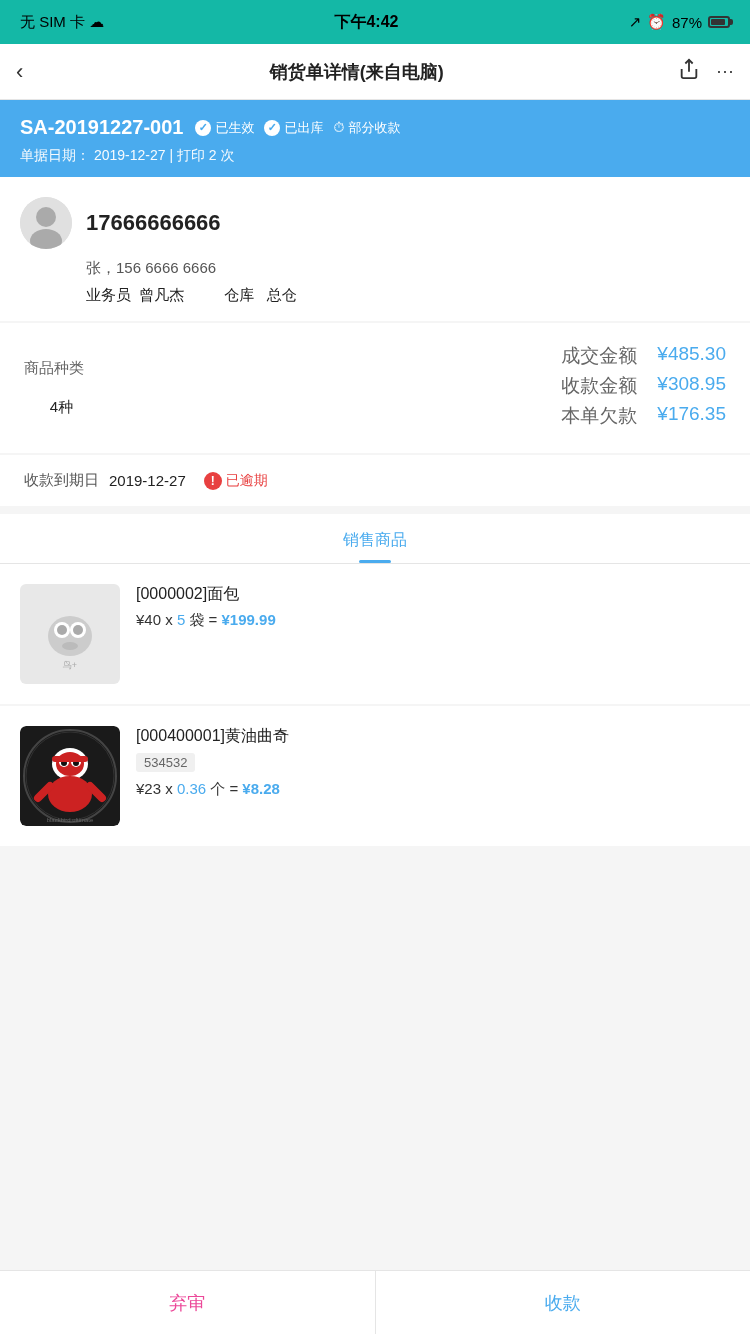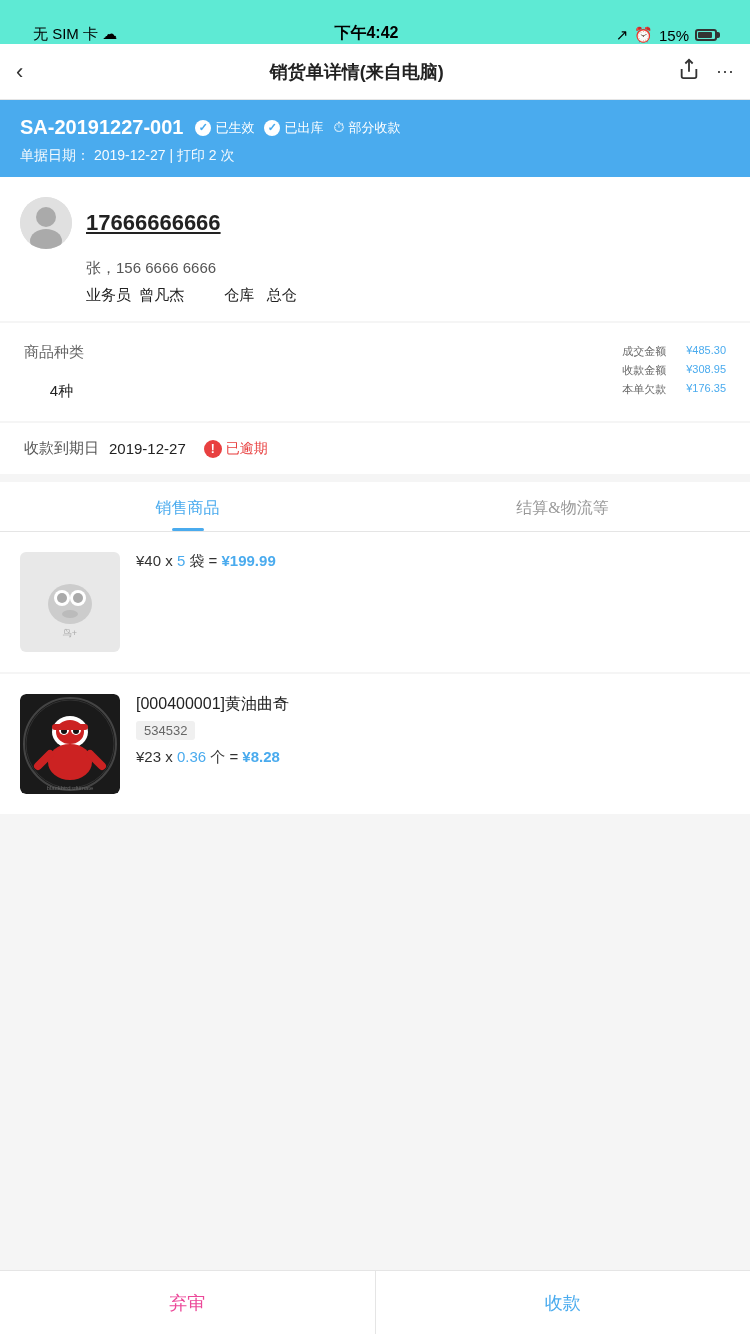--- a/index.html
+++ b/index.html
@@ -8,26 +8,26 @@
       font-family: -apple-system, "PingFang SC", "Helvetica Neue", sans-serif;
       background: #f5f5f5;
       width: 750px;
       min-height: 1334px;
       position: relative;
       overflow-x: hidden;
     }
 
     
     .status-bar {
-      background: #5eead4;
+      background: #14b8a6;
       height: 44px;
       display: flex;
-      align-items: flex-end;
+      align-items: center;
       justify-content: space-between;
-      padding: 0 33px;
+      padding: 0 20px;
       font-size: 15px;
       font-weight: 500;
     }
     .status-left { display: flex; align-items: center; gap: 8px; }
     .status-center { font-weight: 600; font-size: 16px; }
     .status-right { display: flex; align-items: center; gap: 6px; }
 
     
     .nav-bar {
       background: #fff;
@@ -130,21 +130,20 @@
       background: #ddd;
       display: flex;
       align-items: center;
       justify-content: center;
       overflow: hidden;
     }
     .customer-name {
       font-size: 22px;
       font-weight: 600;
       color: #222;
-      text-decoration: underline;
     }
     .customer-info {
       font-size: 15px;
       color: #555;
       margin-bottom: 8px;
       padding-left: 66px;
     }
     .customer-meta {
       display: flex;
       padding-left: 66px;
@@ -181,21 +180,21 @@
       font-size: 15px;
       color: #222;
       margin-left: 15px;
     }
     .summary-right {
       text-align: right;
     }
     .amount-row {
       display: flex;
       margin-bottom: 4px;
-      font-size: 11px;
+      font-size: 19px;
     }
     .amount-label { color: #666; }
     .amount-value { color: #4aabee; font-weight: 500; margin-left: 20px; }
 
     
     .due-card {
       background: #fff;
       padding: 16px 24px;
       margin-bottom: 8px;
       display: flex;
@@ -226,21 +225,20 @@
     }
 
     
     .tabs-container {
       background: #fff;
       border-bottom: 1px solid #e5e5e5;
       margin-bottom: 0;
     }
     .tabs {
       display: flex;
-      font-family: Liberation Serif, serif;
     }
     .tab {
       flex: 1;
       text-align: center;
       padding: 16px 0 12px;
       font-size: 16px;
       color: #999;
       cursor: pointer;
       position: relative;
     }
@@ -340,21 +338,21 @@
 <body>
 
 <div class="status-bar">
   <div class="status-left">
     <span>无 SIM 卡 ☁</span>
   </div>
   <div class="status-center">下午4:42</div>
   <div class="status-right">
     <span>↗</span>
     <span>⏰</span>
-    <span>15%</span>
+    <span>87%</span>
     <span style="display:inline-block;width:22px;height:12px;border:2px solid #333;border-radius:3px;position:relative;vertical-align:middle;">
       <span style="position:absolute;left:1px;top:1px;width:80%;height:calc(100% - 2px);background:#333;border-radius:1px;"></span>
       <span style="position:absolute;right:-5px;top:50%;transform:translateY(-50%);width:4px;height:6px;background:#333;border-radius:0 2px 2px 0;"></span>
     </span>
   </div>
 </div>
 
 <div class="nav-bar">
   <div class="nav-back">‹</div>
   <div class="nav-title">销货单详情(来自电脑)</div>
@@ -449,23 +447,20 @@
     <span class="overdue-icon">!</span>
     <span>已逾期</span>
   </span>
 </div>
 
 <div class="tabs-container">
   <div class="tabs">
     <div class="tab active">
       <span>销售商品</span>
     </div>
-    <div class="tab">
-      <span>结算&amp;物流等</span>
-    </div>
   </div>
 </div>
 
 <div class="product-list">
 
   <div class="product-item">
     <div class="product-image">
       <div class="product-image-placeholder">
 
         <svg width="80" height="80" viewBox="0 0 80 80">
@@ -474,20 +469,21 @@
           <circle cx="32" cy="36" r="8" fill="#fff"></circle>
           <circle cx="48" cy="36" r="8" fill="#fff"></circle>
           <circle cx="32" cy="36" r="5" fill="#aaa"></circle>
           <circle cx="48" cy="36" r="5" fill="#aaa"></circle>
           <ellipse cx="40" cy="52" rx="8" ry="4" fill="#bbb"></ellipse>
           <text x="40" y="74" text-anchor="middle" font-size="9" fill="#aaa">鸟+</text>
         </svg>
       </div>
     </div>
     <div class="product-info">
+      <div class="product-name">[0000002]面包</div>
       <div class="product-price">
         <span>¥40</span>
         <span> x </span>
         <span class="qty">5</span>
         <span>袋</span>
         <span> = </span>
         <span class="total">¥199.99</span>
       </div>
     </div>
   </div>

